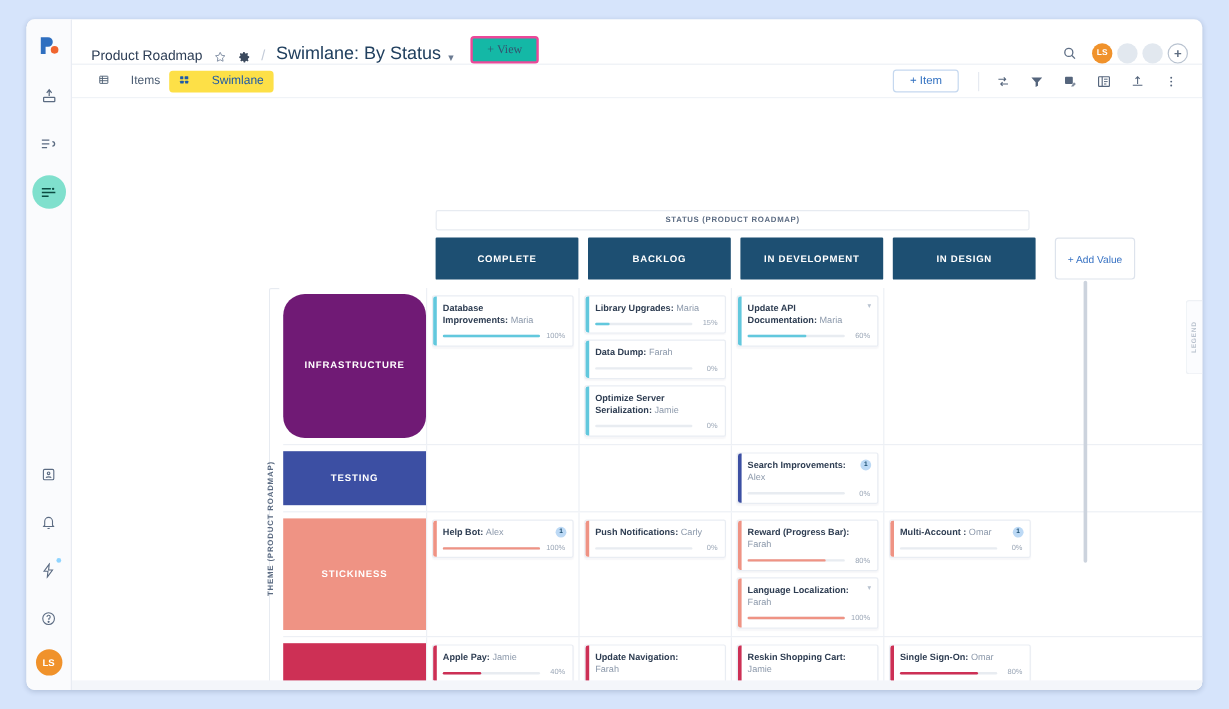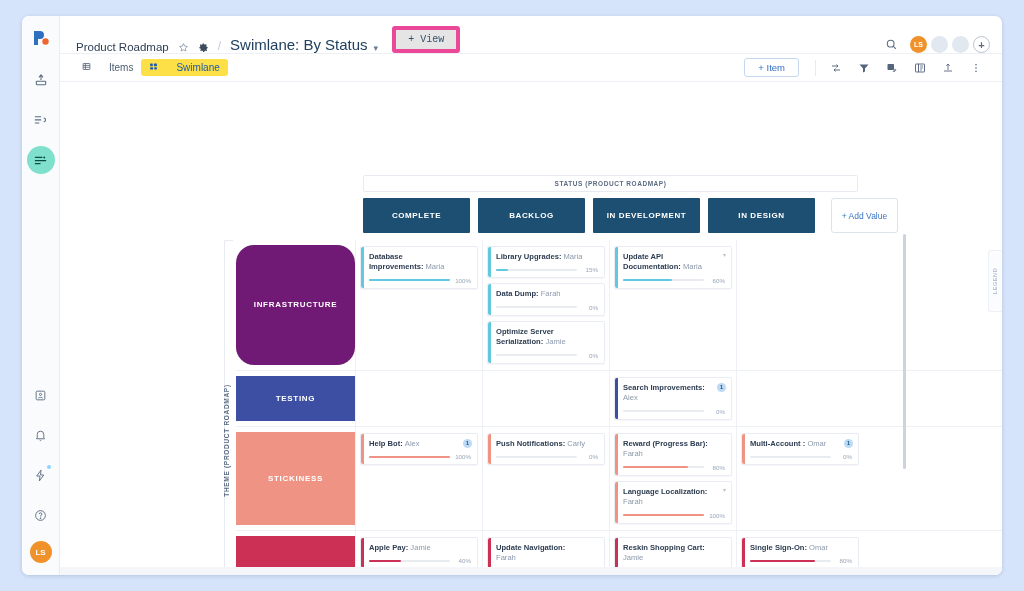--- a/index.html
+++ b/index.html
@@ -62,24 +62,24 @@
     border-bottom: 1px solid #edf0f5;
   }
   .hdr-title { font-size: 11.5px; color: #2c3d55; font-weight: 400; }
   .hdr-ico { margin-left: 9px; color: #8794a8; display:flex; align-items:center; }
   .hdr-ico.gear { color: #3c4a5e; }
   .hdr-sep { margin: 0 9px; color: #c3cbd8; font-size: 12px; }
   .hdr-sw { font-size: 15px; color: #21405f; font-weight: normal; }
   .caret { margin-left: 6px; color: #6b7b92; font-size: 9px; }
   .btn-view {
     margin-left: 14px;
-    border: 4px solid #ec4899; border-radius: 3px;
-    background: #e5e5e5; color: #36506d;
+    border: 2px solid #ec4899; border-radius: 3px;
+    background: #14b8a6; color: #36506d;
     font-size: 10px; padding: 4px 12px;
-    font-family: Liberation Mono, monospace; cursor: pointer;
+    font-family: Liberation Serif, serif; cursor: pointer;
   }
   .hdr-right { margin-left: auto; display: flex; align-items: center; gap: 0; }
   .search-btn { color: #5e6e85; padding: 0 8px; display:flex; align-items:center; cursor:pointer;}
   .av { width: 17px; height: 17px; border-radius: 50%; margin-left: 4px;
         display:flex; align-items:center; justify-content:center;
         font-size: 7px; color:#fff; font-weight:bold; }
   .av.a1 { background: #f0922b; }
   .av.a2 { background: #e2e8ef; }
   .av.a3 { background: #e2e8ef; }
   .av.plus { background:#fff; border:1px solid #b9c3d0; color:#5d6c80; font-size:11px; line-height:0; }
@@ -112,21 +112,21 @@
   .grp-band {
     position: absolute; left: 303px; top: 93px;
     width: 495px; height: 17px;
     border: 1px solid #e7ebf1; border-radius: 2px;
     background: #fff;
     display: flex; align-items: center; justify-content: center;
     font-size: 6.5px; letter-spacing: .55px; color: #5b6b82; font-weight: bold;
   }
   .col-hdrs { position: absolute; left: 303px; top: 116px; display: flex; gap: 8px; }
   .col-hdr {
-    width: 107px; height: 35px;
+    width: 119px; height: 35px;
     background: #1d4f72; color: #fff;
     display: flex; align-items: center; justify-content: center;
     font-size: 8px; font-weight: bold; letter-spacing: .6px;
     border-radius: 1px;
   }
   .add-value {
     margin-left: 8px; width: 67px; height: 35px;
     border: 1px solid #dde3ec; border-radius: 3px; background:#fff;
     color: #3a74c4; font-size: 8.5px;
     display: flex; align-items: center; justify-content: center;

